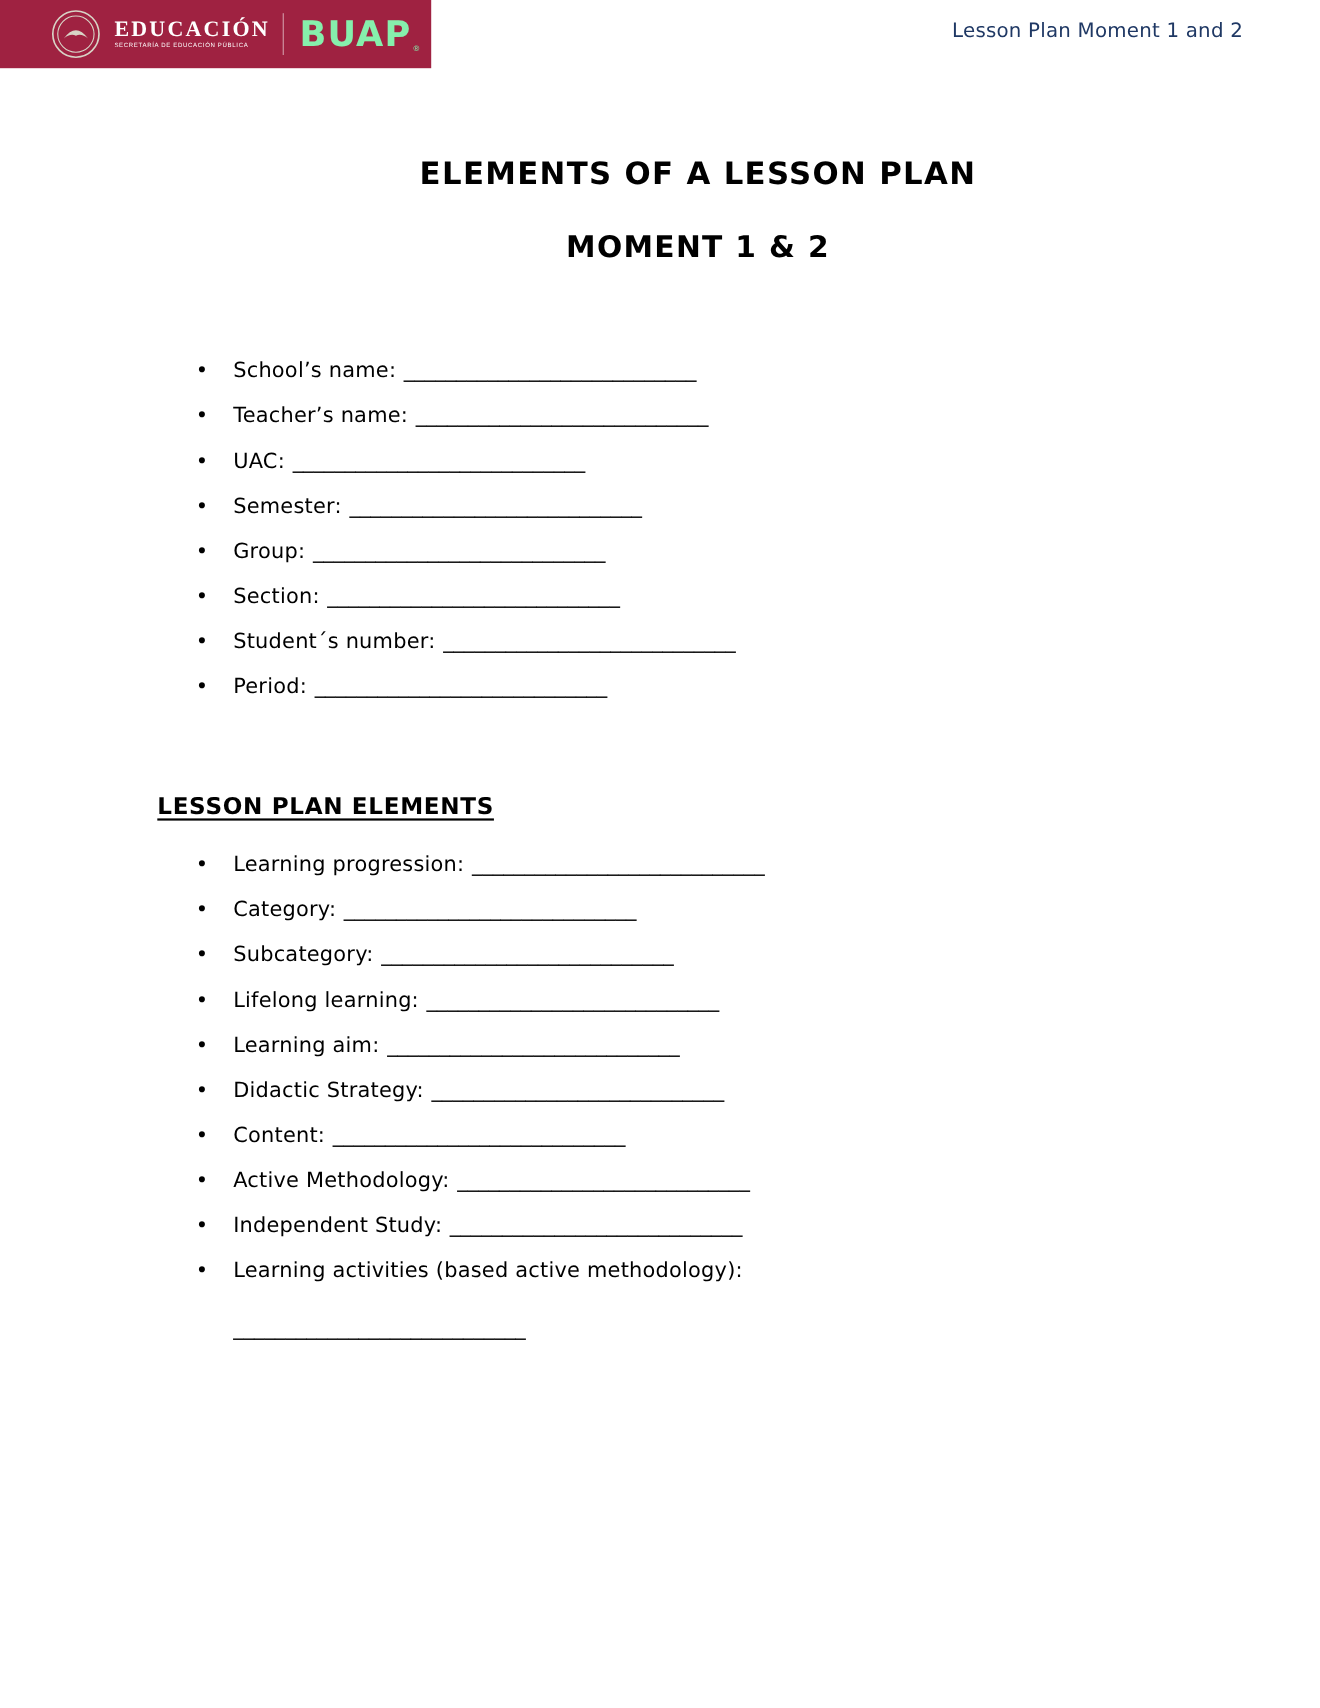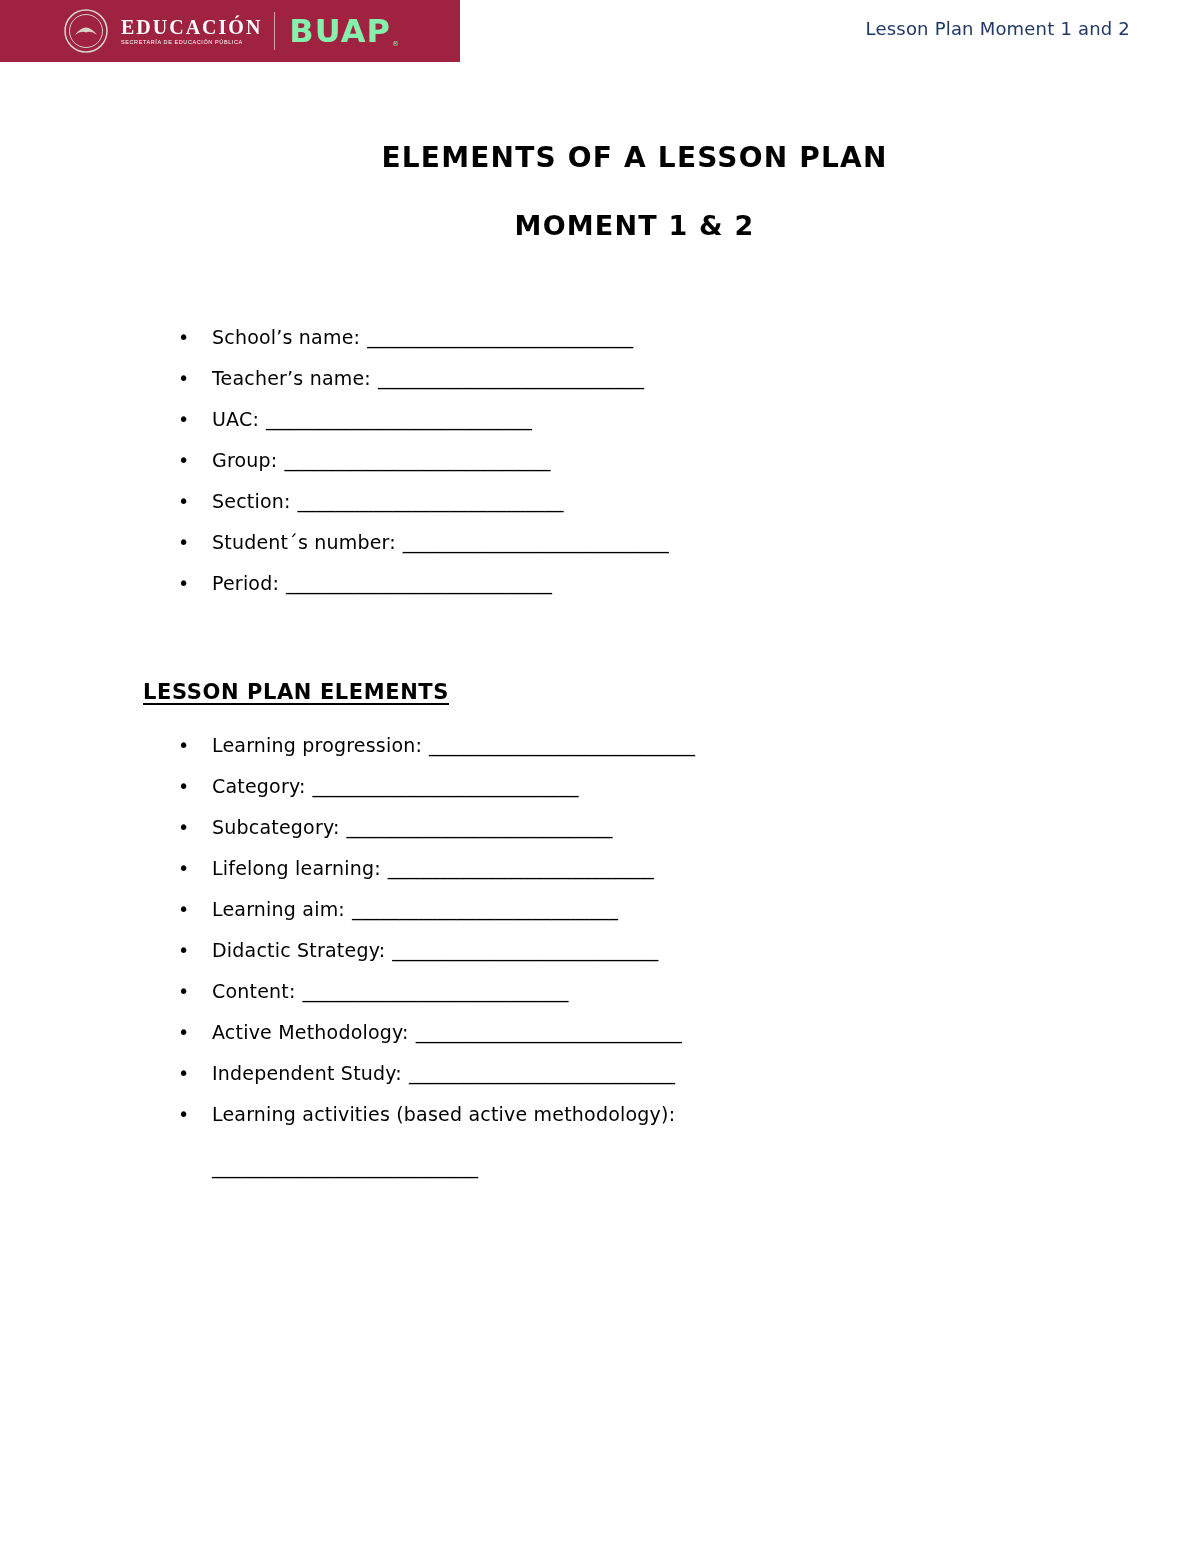--- a/index.html
+++ b/index.html
@@ -9,25 +9,25 @@
     margin:0 auto;
     background:#ffffff;
     font-family:"DejaVu Sans", sans-serif;
     color:#000;
     overflow:hidden;
   }
 
   
   .brand-bar {
     position:absolute; left:0; top:0;
-    width:460px; height:62px;
+    width:392px; height:62px;
     background:var(--maroon,#9f2241);
     display:flex; align-items:center;
     box-sizing:border-box;
-    padding-left:63px;
+    padding-left:46px;
   }
   .seal { flex:0 0 auto; margin-right:12px; }
   .edu-block { color:#fff; font-family:"Liberation Serif", serif; line-height:1; }
   .edu-title { font-size:20px; font-weight:bold; letter-spacing:2px; }
   .edu-sub   { font-size:5.5px; letter-spacing:0.6px; margin-top:3px; font-family:"Liberation Sans", sans-serif; }
   .brand-divider {
     width:1px; height:38px; background:rgba(255,255,255,0.55);
     margin:0 14px 0 12px;
   }
   .buap-logo {
@@ -103,20 +103,23 @@
             <div class="item">
               <div class="item-text"><span>School’s name:</span><span class="blank">____________________________</span></div>
             </div>
             <div class="item">
               <div class="item-text"><span>Teacher’s name:</span><span class="blank">____________________________</span></div>
             </div>
             <div class="item">
               <div class="item-text"><span>UAC:</span><span class="blank">____________________________</span></div>
             </div>
             <div class="item">
+              <div class="item-text"><span>Semester:</span><span class="blank">____________________________</span></div>
+            </div>
+            <div class="item">
               <div class="item-text"><span>Group:</span><span class="blank">____________________________</span></div>
             </div>
             <div class="item">
               <div class="item-text"><span>Section:</span><span class="blank">____________________________</span></div>
             </div>
             <div class="item">
               <div class="item-text"><span>Student´s number:</span><span class="blank">____________________________</span></div>
             </div>
             <div class="item">
               <div class="item-text"><span>Period:</span><span class="blank">____________________________</span></div>

